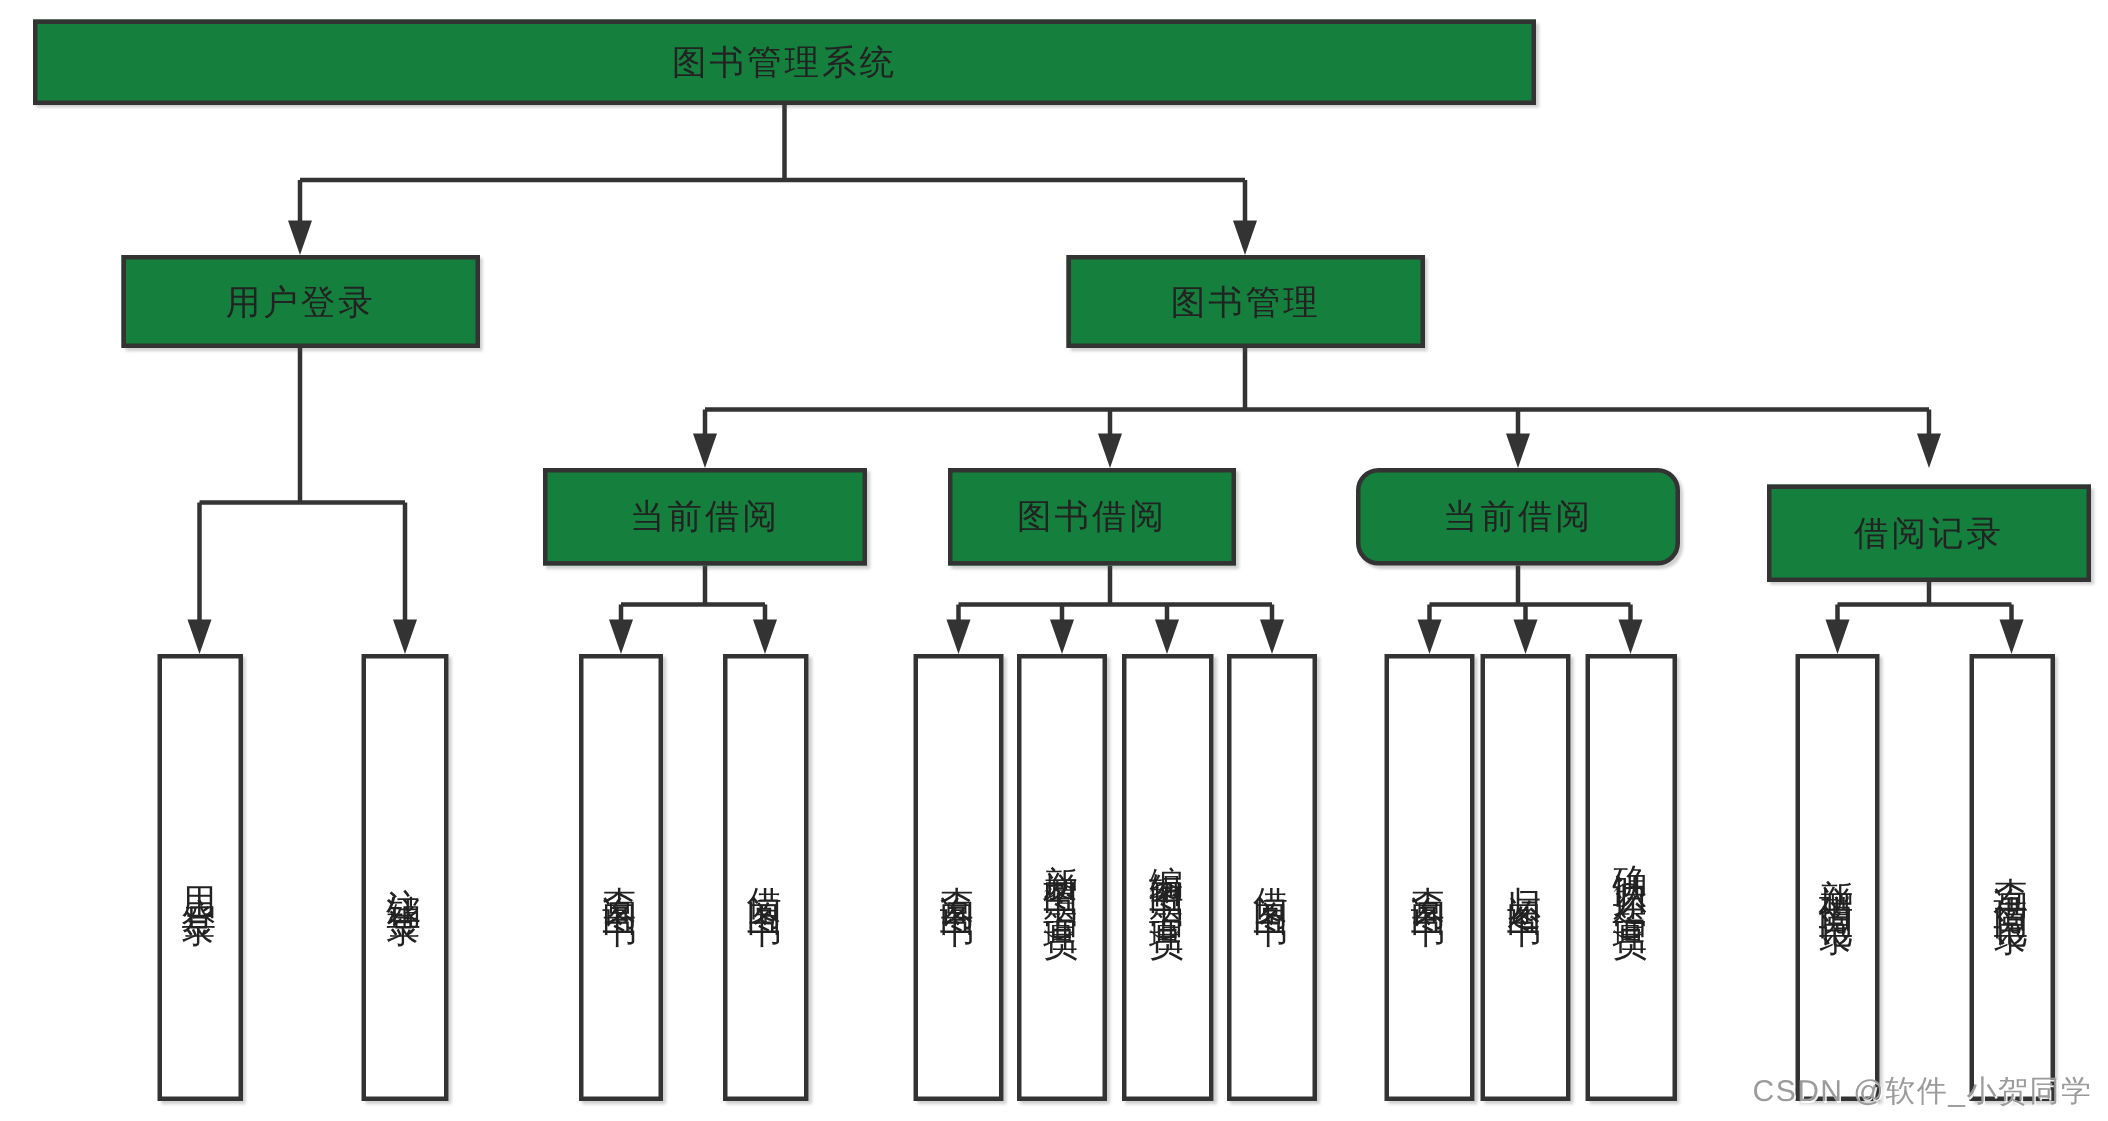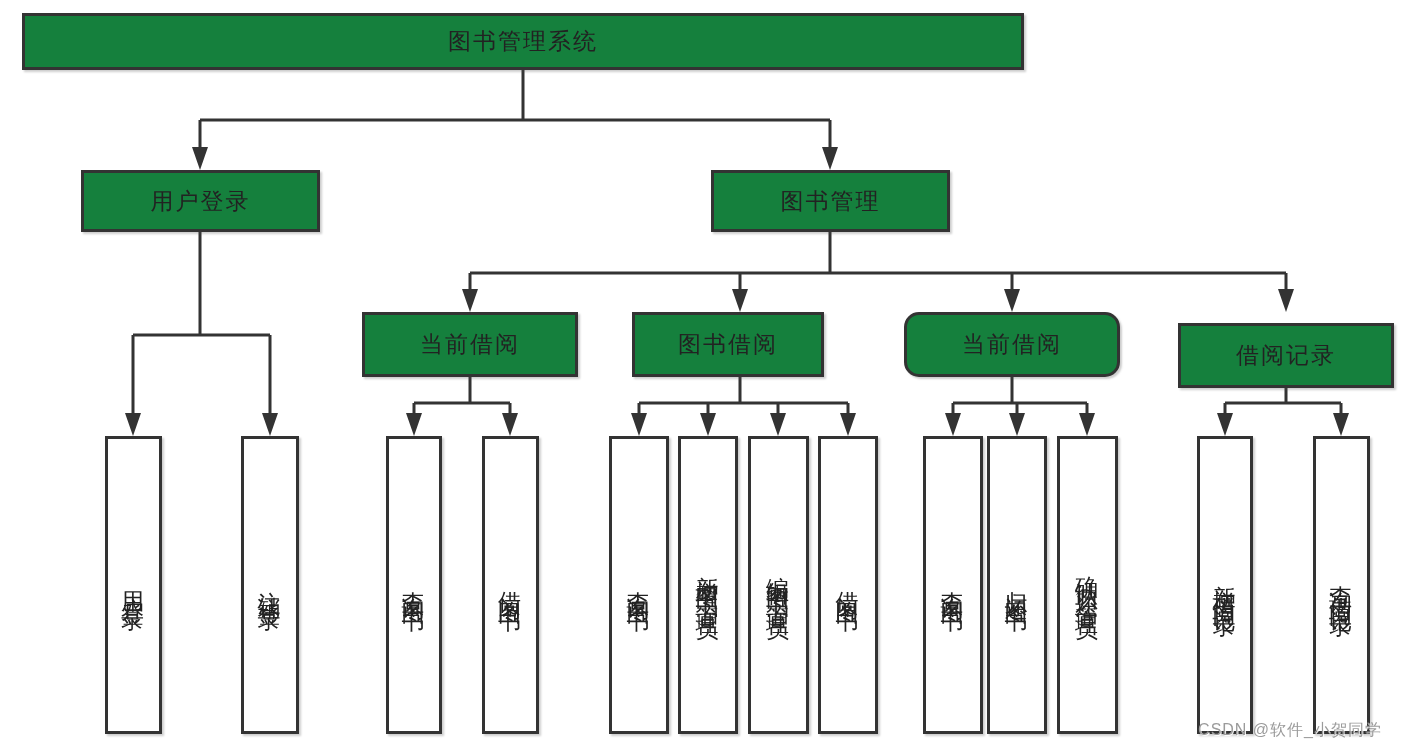--- a/index.html
+++ b/index.html
@@ -58,23 +58,23 @@
     white-space: nowrap;
     font-size: 23px;
     letter-spacing: 6px;
     color: var(--text);
     box-shadow: 2px 2px 2px rgba(80,80,80,0.28);
     z-index: 2;
   }
 
   .watermark {
     position: absolute;
-    right: 23px;
+    right: 10px;
     bottom: 6px;
-    font-size: 16px;
+    font-size: 20px;
     letter-spacing: 1px;
     color: var(--watermark);
     z-index: 3;
     text-shadow: 1px 1px 0 rgba(255,255,255,0.9);
   }
 
   .connector-layer path {
     stroke: var(--line);
     stroke-width: 3;
     fill: none;

